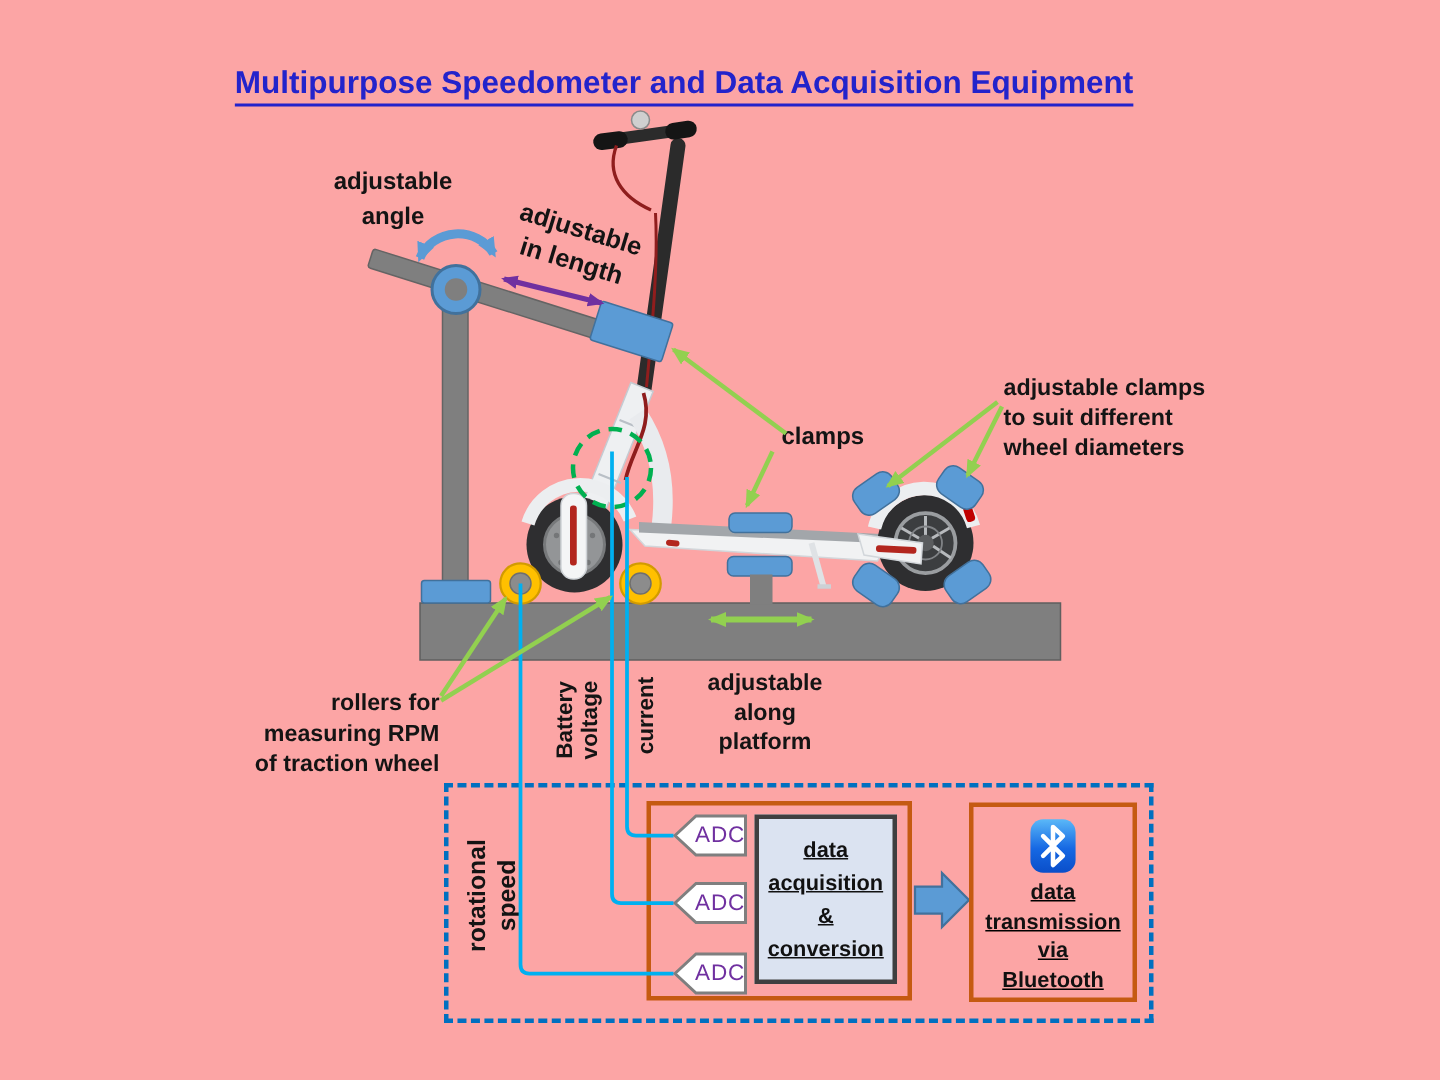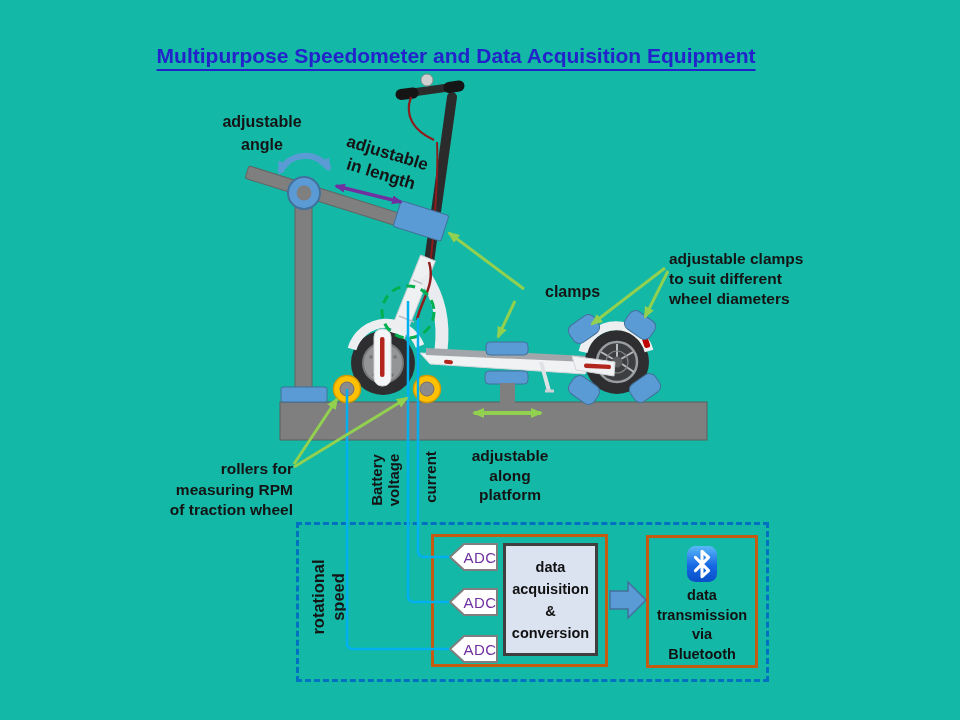--- a/index.html
+++ b/index.html
@@ -1,26 +1,26 @@
 <!DOCTYPE html>
 <html><head>
 <meta charset="utf-8">
 <style>
   html,body{margin:0;padding:0;background:#fff;}
-  #stage{position:relative;width:960px;height:720px;background:#14b8a6;overflow:hidden;
+  #stage{position:relative;width:960px;height:720px;background:#fca5a5;overflow:hidden;
          font-family:"Liberation Sans",sans-serif;}
   svg{position:absolute;left:0;top:0;}
   .lbl{position:absolute;font-weight:bold;color:#141414;font-size:15.5px;line-height:20px;
        white-space:pre-line;}
   .title{position:absolute;left:50%;top:44px;transform:translateX(-54%);
          font-size:21px;font-weight:bold;color:#2323cb;
          border-bottom:2.5px solid #2323cb;padding-bottom:1px;white-space:nowrap;}
   .center{text-align:center;}
   .rot{transform-origin:center center;}
-  .box{position:absolute;box-sizing:border-box;}
+  .box{position:absolute;box-sizing:border-box;text-decoration:underline;}
   .brown{border:3px solid #c55a11;background:transparent;}
   .dashedbox{border:3px dashed #0070c0;}
   .daqbox{background:#dbe3f1;border:3px solid #3f3f3f;display:flex;align-items:center;
           justify-content:center;text-align:center;font-weight:bold;font-size:14.5px;
           line-height:22px;color:#111;white-space:pre-line;}
   .btbox{border:3px solid #c55a11;display:flex;flex-direction:column;align-items:center;
          padding-top:7px;}
   .btbox .bttext{font-weight:bold;font-size:14.5px;line-height:19.5px;color:#111;
                  text-align:center;white-space:pre-line;margin-top:3px;}
   .adc{position:absolute;font-weight:normal;font-size:15px;color:#7030a0;
@@ -135,21 +135,21 @@
     <div class="bttext">data
 transmission
 via
 Bluetooth</div>
   </div>
 
   <div class="lbl center" style="left:262px;top:110px;transform:translateX(-50%);font-size:16px;line-height:23px;">adjustable
 angle</div>
   <div class="lbl center rot" style="left:384px;top:164px;transform:translate(-50%,-50%) rotate(17deg);font-size:17px;line-height:22px;">adjustable
 in length</div>
-  <div class="lbl" style="left:545px;top:282px;font-size:16px;">clamps</div>
+  <div class="lbl" style="left:521px;top:282px;font-size:16px;">clamps</div>
   <div class="lbl" style="left:669px;top:249px;">adjustable clamps
 to suit different
 wheel diameters</div>
   <div class="lbl" style="right:667px;top:459px;text-align:right;line-height:20.5px;">rollers for
 measuring RPM
 of traction wheel</div>
   <div class="lbl center" style="left:510px;top:446px;transform:translateX(-50%);line-height:19.5px;">adjustable
 along
 platform</div>
   <div class="lbl center rot" style="left:385px;top:480px;transform:translate(-50%,-50%) rotate(-90deg);font-size:15px;line-height:17px;">Battery

